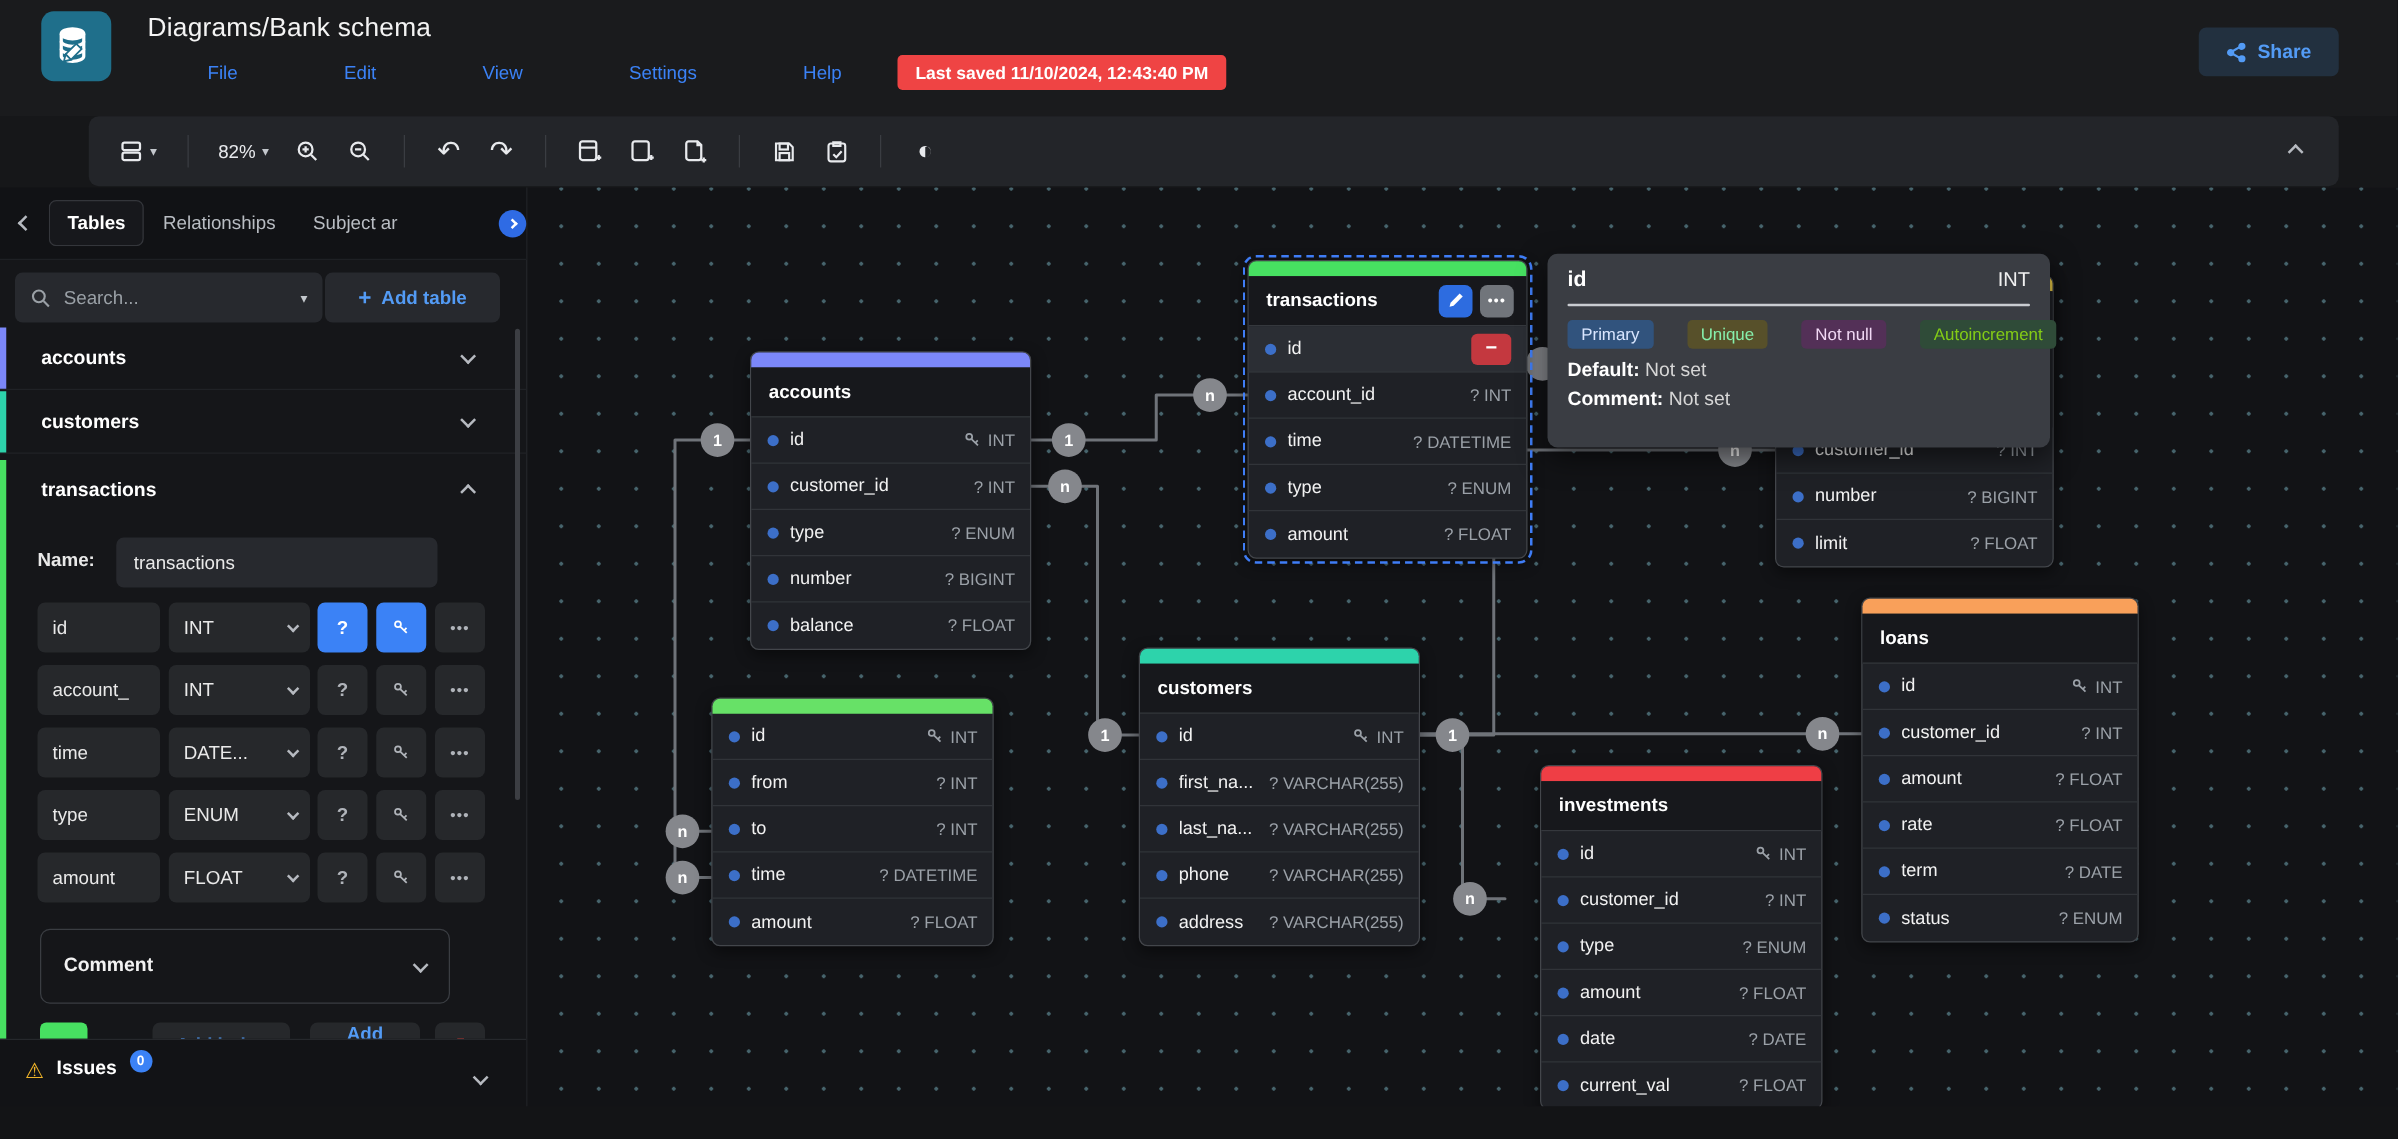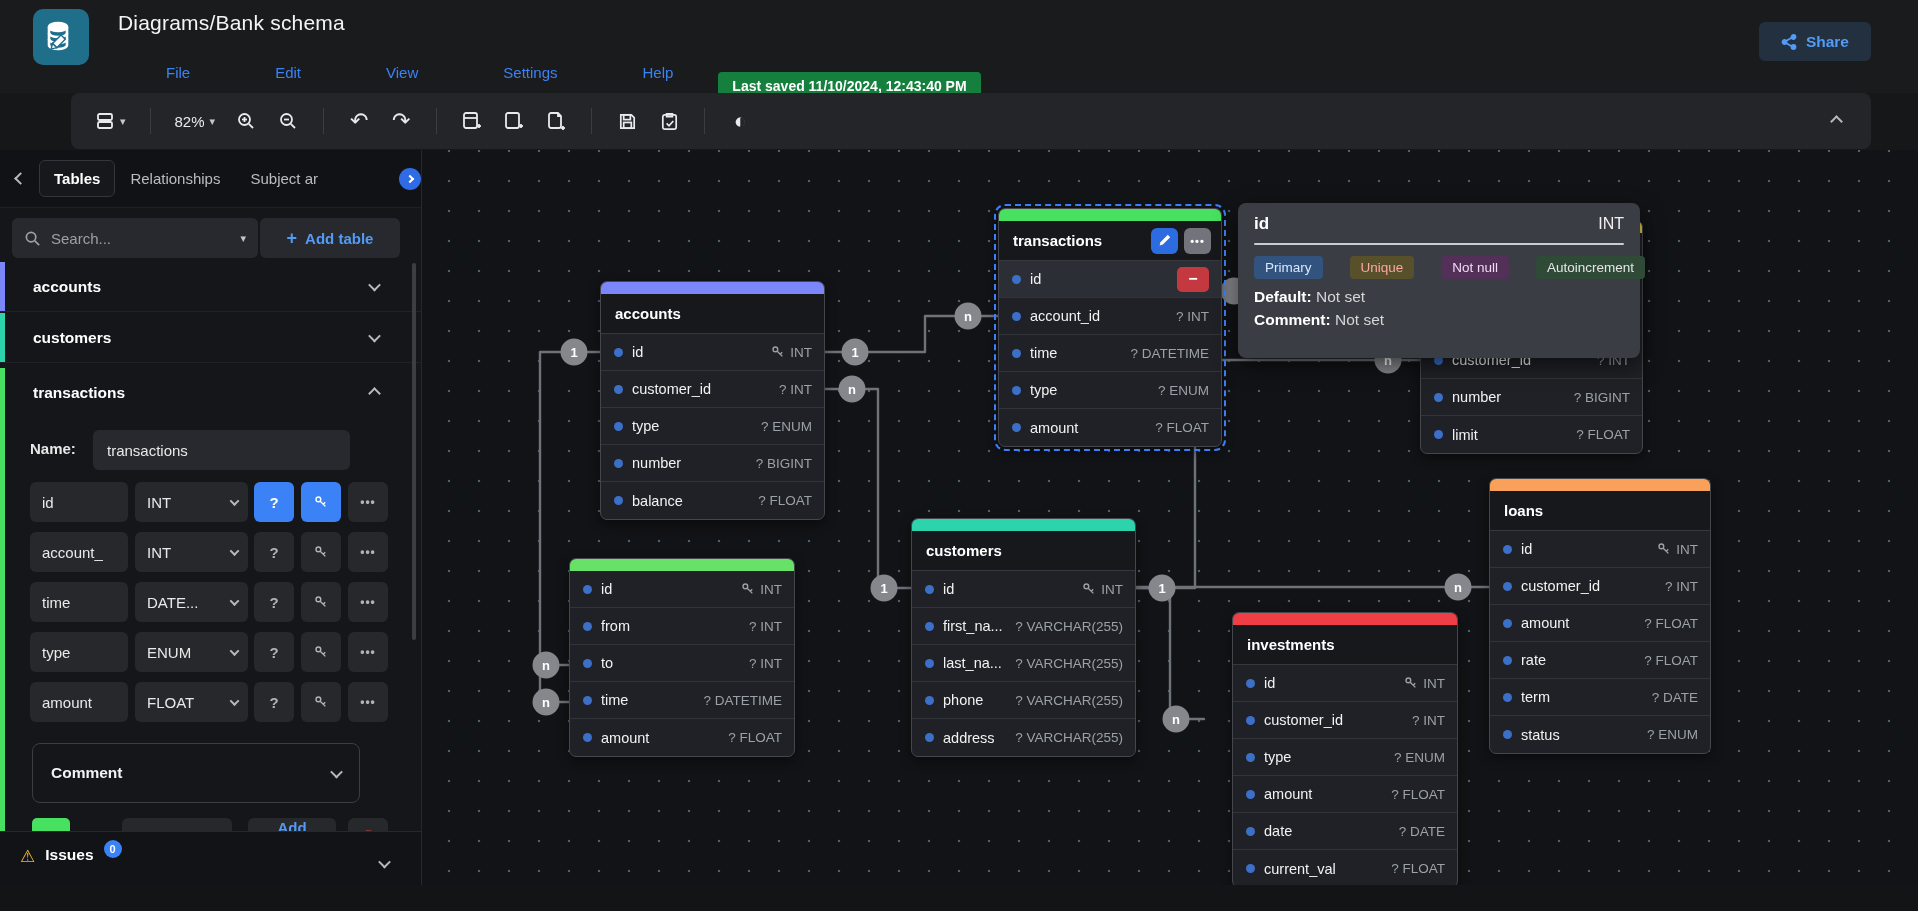--- a/index.html
+++ b/index.html
@@ -7,21 +7,21 @@
     font-family:"Liberation Sans", sans-serif;color:#fff;}
   .app{width:1918px;height:885px;display:flex;flex-direction:column;background:#1a1b1d;}
 
   
   .header{height:93px;display:flex;align-items:flex-start;padding:9px 24px 0 33px;background:#1a1b1d;position:relative;}
   .logo{width:56px;height:56px;border-radius:10px;background:#1f6f8b;display:flex;align-items:center;justify-content:center;flex:0 0 auto;}
   .head-center{margin-left:29px;flex:1;}
   .app-title{font-size:21px;color:#f4f4f4;margin-top:2px;letter-spacing:.2px;}
   .menu-row{display:flex;align-items:center;margin-top:9px;}
   .menu-item{font-size:15px;color:#3b82f6;margin-right:37px;cursor:default;margin-left:48px;}
-  .saved-pill{background:#15803d;border-radius:4px;padding:6px 14px;font-size:14px;font-weight:bold;color:#fff;margin-left:8px;margin-top:28px;}
+  .saved-pill{background:#ef4444;border-radius:4px;padding:6px 14px;font-size:14px;font-weight:bold;color:#fff;margin-left:8px;}
   .share-btn{position:absolute;right:47px;top:22px;height:39px;padding:0 22px;background:#22303f;border:none;border-radius:6px;
     display:flex;align-items:center;gap:9px;color:#539bf5;font-size:15.5px;font-weight:bold;font-family:inherit;}
 
   
   .toolbar-strip{height:57px;background:#161719;padding:0 47px;position:relative;}
   .toolbar{position:absolute;left:71px;right:47px;top:0;height:56px;background:#232529;border-radius:8px;
     display:flex;align-items:center;padding:0 18px;gap:8px;}
   .tb-btn{height:34px;min-width:34px;padding:0 6px;border:none;background:transparent;color:#e8eaed;border-radius:5px;
     display:flex;align-items:center;justify-content:center;gap:5px;font-family:inherit;font-size:15px;}
   .tb-div{width:1px;height:26px;background:#3a3d42;margin:0 10px;}
@@ -127,23 +127,23 @@
   
   .tooltip{position:absolute;left:816px;top:53px;width:402px;height:155px;background:#3a3d43;border-radius:8px;z-index:10;
     box-shadow:0 8px 22px rgba(0,0,0,.55);padding:11px 16px 10px 16px;}
   .tt-head{display:flex;align-items:baseline;justify-content:space-between;}
   .tt-name{font-size:17px;font-weight:bold;color:#fff;}
   .tt-type{font-size:16px;color:#f0f0f0;}
   .tt-div{height:2px;background:#c9ccd1;border-radius:1px;margin:9px 0 11px 0;}
   .tt-badges{display:flex;gap:27px;}
   .badge{font-size:13.5px;padding:4px 11px;border-radius:4px;white-space:nowrap;}
   .badge-primary{background:#31537d;color:#d9e6ff;}
-  .badge-unique{background:#57502a;color:#fca5a5;text-align:center;}
+  .badge-unique{background:#57502a;color:#86efac;text-align:center;}
   .badge-notnull{background:#533057;color:#f2d9f5;}
-  .badge-auto{background:#2f4b38;color:#e5e5e5;}
+  .badge-auto{background:#2f4b38;color:#84cc16;}
   .tt-line{margin-top:9px;font-size:15.5px;color:#d6d6d6;}
   .tt-line b{color:#fff;}
 </style>
 </head>
 <body>
 
 <div class="app">
 
   <div class="header">
     <div class="logo">

